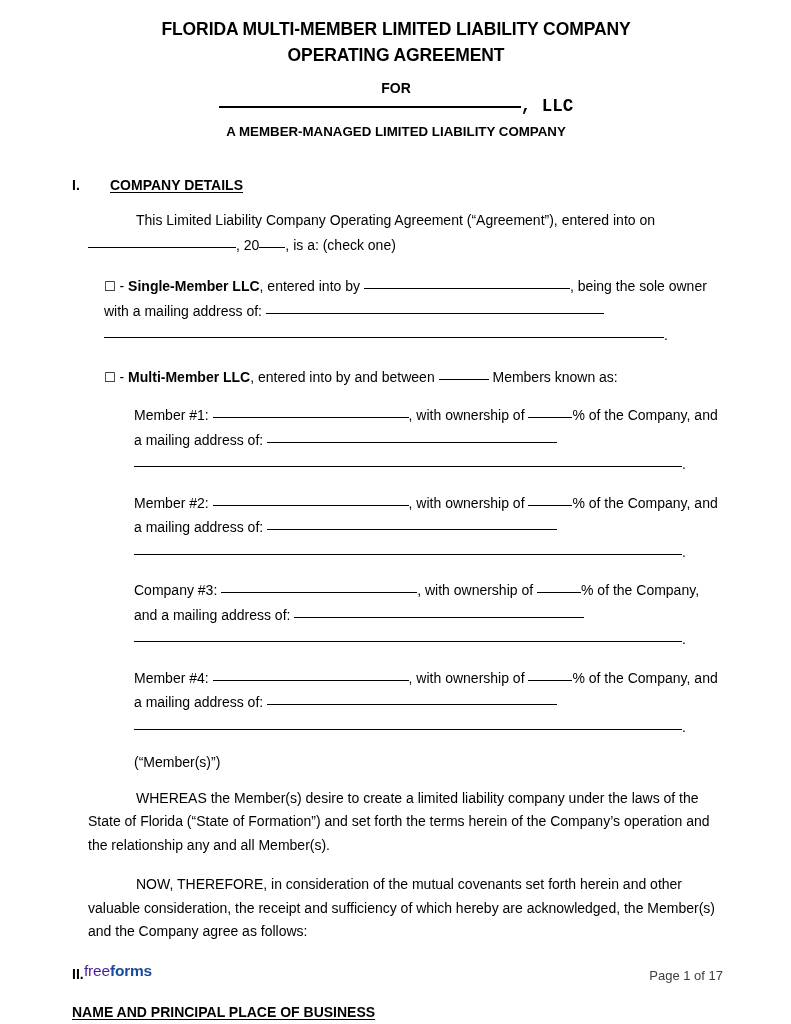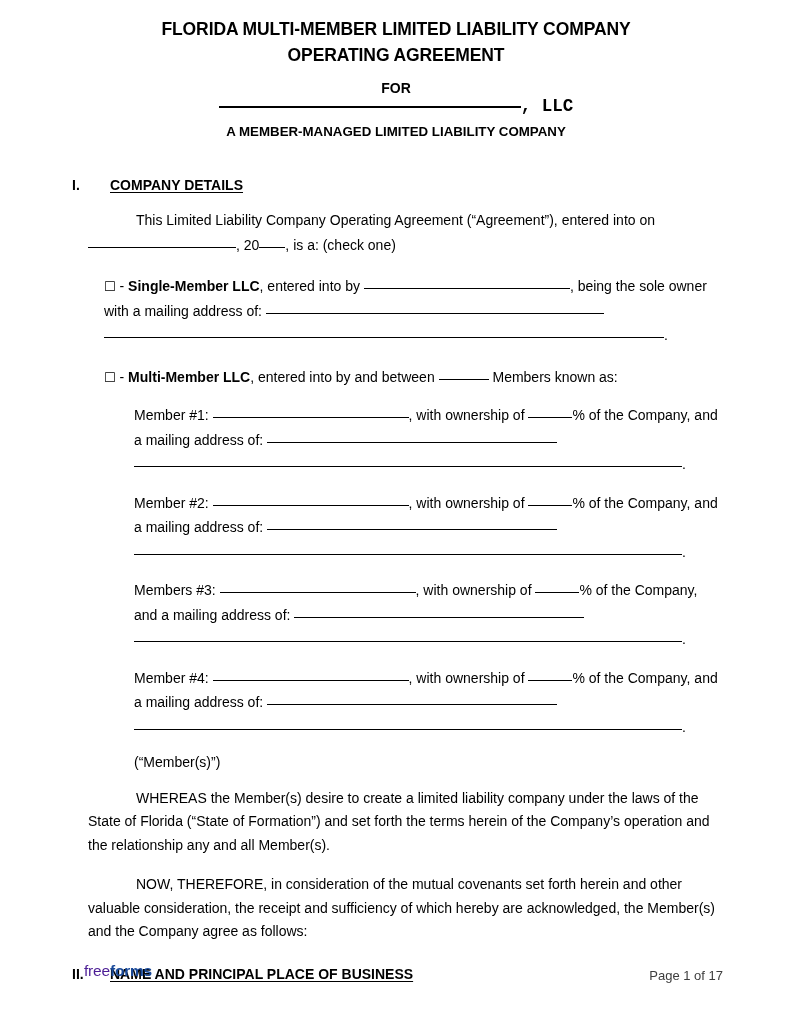--- a/index.html
+++ b/index.html
@@ -171,35 +171,35 @@
     <div class="cb-para"><span class="cb">☐</span> <span>-</span> <b>Multi-Member LLC</b><span>, entered into by and between</span> <u class="f w-num"></u> <span>Members known as:</span></div>
 
     <div class="member-block"><span>Member #1:</span> <u class="f w-mname"></u><span>, with ownership of</span> <u class="f w-pct"></u><span>% of the Company, and a mailing address of:</span> <u class="f w-maddr"></u>
       <span class="fullrule-line"><u class="f w-mfull"></u><span>.</span></span>
     </div>
 
     <div class="member-block"><span>Member #2:</span> <u class="f w-mname"></u><span>, with ownership of</span> <u class="f w-pct"></u><span>% of the Company, and a mailing address of:</span> <u class="f w-maddr"></u>
       <span class="fullrule-line"><u class="f w-mfull"></u><span>.</span></span>
     </div>
 
-    <div class="member-block"><span>Members #3:</span> <u class="f w-mname"></u><span>, with ownership of</span> <u class="f w-pct"></u><span>% of the Company, and a mailing address of:</span> <u class="f w-maddr"></u>
+    <div class="member-block"><span>Company #3:</span> <u class="f w-mname"></u><span>, with ownership of</span> <u class="f w-pct"></u><span>% of the Company, and a mailing address of:</span> <u class="f w-maddr"></u>
       <span class="fullrule-line"><u class="f w-mfull"></u><span>.</span></span>
     </div>
 
     <div class="member-block"><span>Member #4:</span> <u class="f w-mname"></u><span>, with ownership of</span> <u class="f w-pct"></u><span>% of the Company, and a mailing address of:</span> <u class="f w-maddr"></u>
       <span class="fullrule-line"><u class="f w-mfull"></u><span>.</span></span>
     </div>
 
     <p class="body tight" style="margin-left:62px;">(“Member(s)”)</p>
 
     <p class="body indent tight">WHEREAS the Member(s) desire to create a limited liability company under the laws of the State of Florida (“State of Formation”) and set forth the terms herein of the Company’s operation and the relationship any and all Member(s).</p>
 
     <p class="body indent">NOW, THEREFORE, in consideration of the mutual covenants set forth herein and other valuable consideration, the receipt and sufficiency of which hereby are acknowledged, the Member(s) and the Company agree as follows:</p>
 
-    <div class="section-head" style="margin-top:22px;">
+    <div class="section-head" style="margin-top:22px;flex-direction:column;">
       <span class="numeral">II.</span>
       <span class="stitle">NAME AND PRINCIPAL PLACE OF BUSINESS</span>
     </div>
 
   </div>
 
   <div class="footer-logo"><span class="lf">free</span><span class="lb">forms</span></div>
 
   <div class="page-number">Page 1 of 17</div>
 </div>

